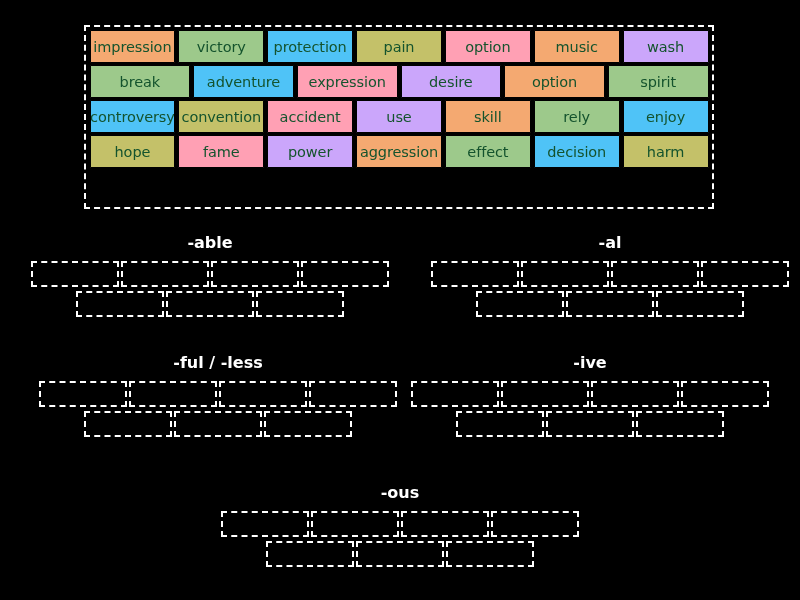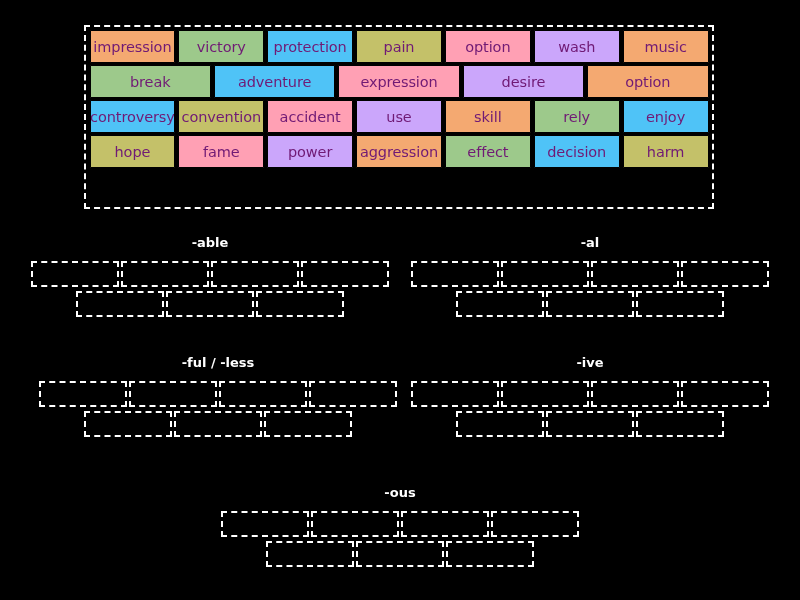--- a/index.html
+++ b/index.html
@@ -35,35 +35,35 @@
   }
   .word-tile {
     flex: 1 1 0;
     margin: 1px 1.5px;
     border: 1.5px solid #000000;
     border-radius: 1px;
     display: flex;
     align-items: center;
     justify-content: center;
     font-size: 14.5px;
-    color: #701a75;
+    color: #14532d;
     letter-spacing: -0.1px;
     white-space: nowrap;
     overflow: hidden;
     box-sizing: border-box;
     cursor: grab;
   }
 
   
   .category {
     position: absolute;
   }
   .cat-title {
     text-align: center;
-    font-size: 13px;
+    font-size: 16px;
     font-weight: bold;
     color: #ffffff;
     height: 24px;
     line-height: 24px;
     letter-spacing: 0px;
   }
   .slot-row {
     display: flex;
     justify-content: center;
   }
@@ -73,44 +73,45 @@
     width: 88px;
     height: 26px;
     border: 2px dashed #ffffff;
     box-sizing: border-box;
     margin: 0 1px;
     background: transparent;
   }
 
   
   #cat-able   { left: 20px;  top: 231px; width: 380px; }
-  #cat-al     { left: 400px; top: 231px; width: 380px; }
+  #cat-al     { left: 420px; top: 231px; width: 380px; }
   #cat-fulless{ left: 28px;  top: 351px; width: 380px; }
   #cat-ive    { left: 400px; top: 351px; width: 380px; }
   #cat-ous    { left: 210px; top: 469px; width: 380px; margin-top: 12px; }
 </style>
 </head>
 <body>
 
 <div id="word-bank">
     <div class="bank-row">
       <div class="word-tile" style="background: rgb(244, 169, 113);">impression</div>
       <div class="word-tile" style="background: rgb(157, 201, 139);">victory</div>
       <div class="word-tile" style="background: rgb(79, 195, 247);">protection</div>
       <div class="word-tile" style="background: rgb(196, 193, 105);">pain</div>
       <div class="word-tile" style="background: rgb(255, 160, 180);">option</div>
+      <div class="word-tile" style="background: rgb(244, 169, 113);">music</div>
       <div class="word-tile" style="background: rgb(203, 166, 251);">wash</div>
-      <div class="word-tile" style="background: rgb(244, 169, 113);">music</div>
     </div>
     <div class="bank-row">
       <div class="word-tile" style="background: rgb(157, 201, 139);">break</div>
       <div class="word-tile" style="background: rgb(79, 195, 247);">adventure</div>
       <div class="word-tile" style="background: rgb(255, 160, 180);">expression</div>
       <div class="word-tile" style="background: rgb(203, 166, 251); text-align: right;">desire</div>
       <div class="word-tile" style="background: rgb(244, 169, 113);">option</div>
+      <div class="word-tile" style="background: rgb(157, 201, 139);">spirit</div>
     </div>
     <div class="bank-row">
       <div class="word-tile" style="background: rgb(79, 195, 247);">controversy</div>
       <div class="word-tile" style="background: rgb(196, 193, 105);">convention</div>
       <div class="word-tile" style="background: rgb(255, 160, 180);">accident</div>
       <div class="word-tile" style="background: rgb(203, 166, 251);">use</div>
       <div class="word-tile" style="background: rgb(244, 169, 113);">skill</div>
       <div class="word-tile" style="background: rgb(157, 201, 139);">rely</div>
       <div class="word-tile" style="background: rgb(79, 195, 247);">enjoy</div>
     </div>

